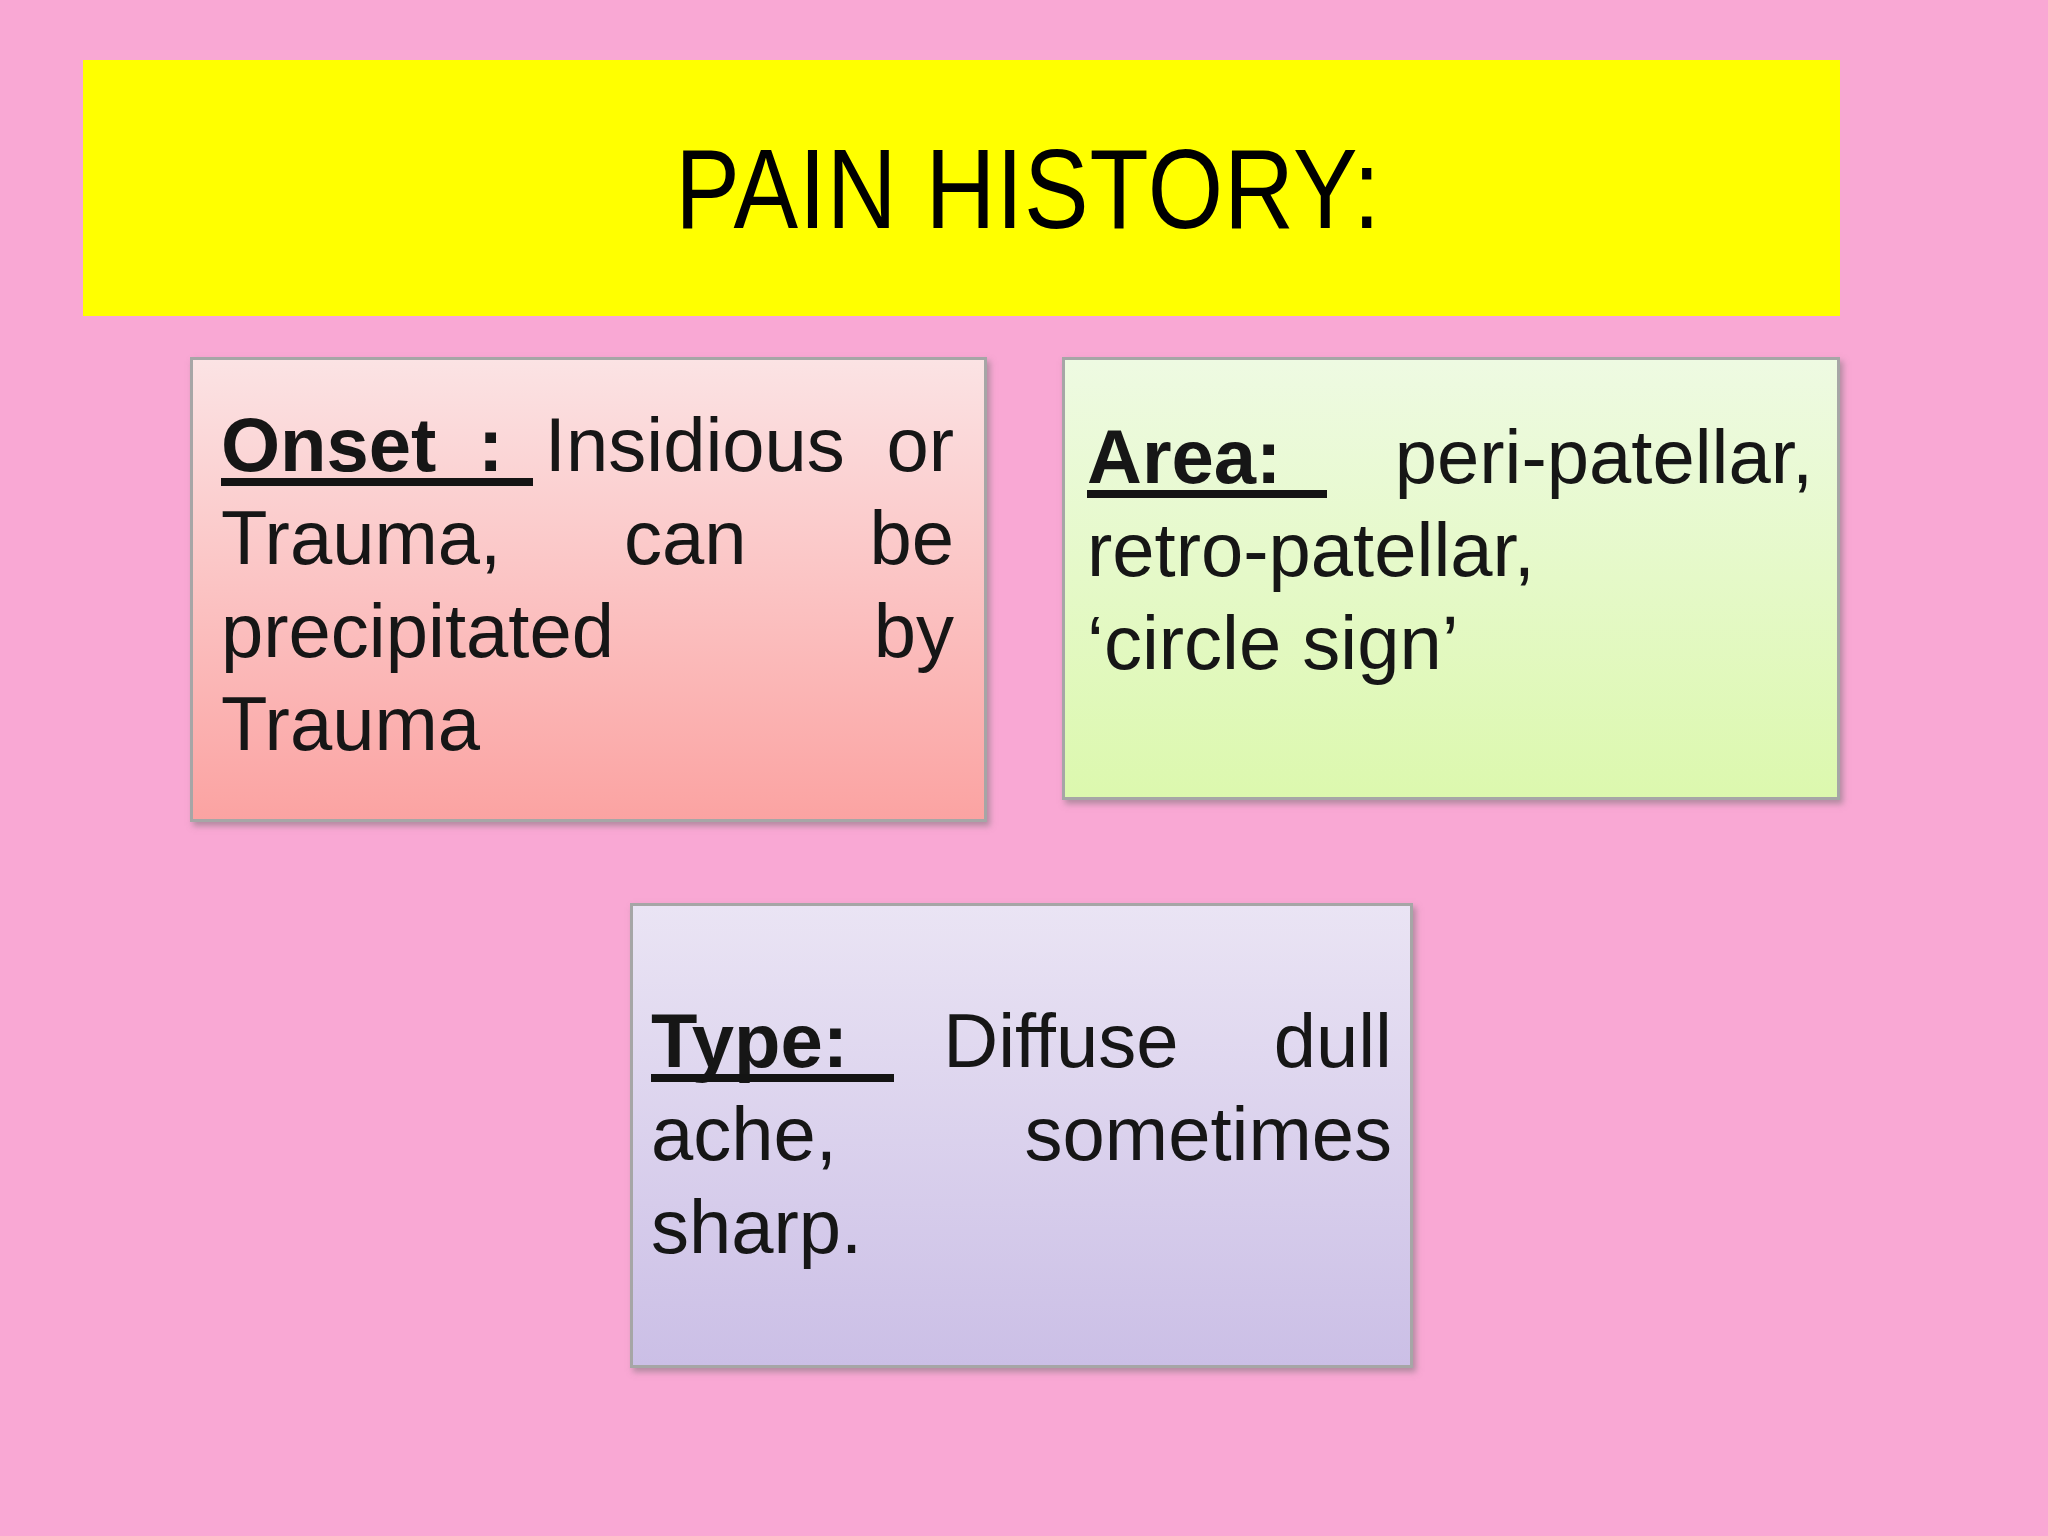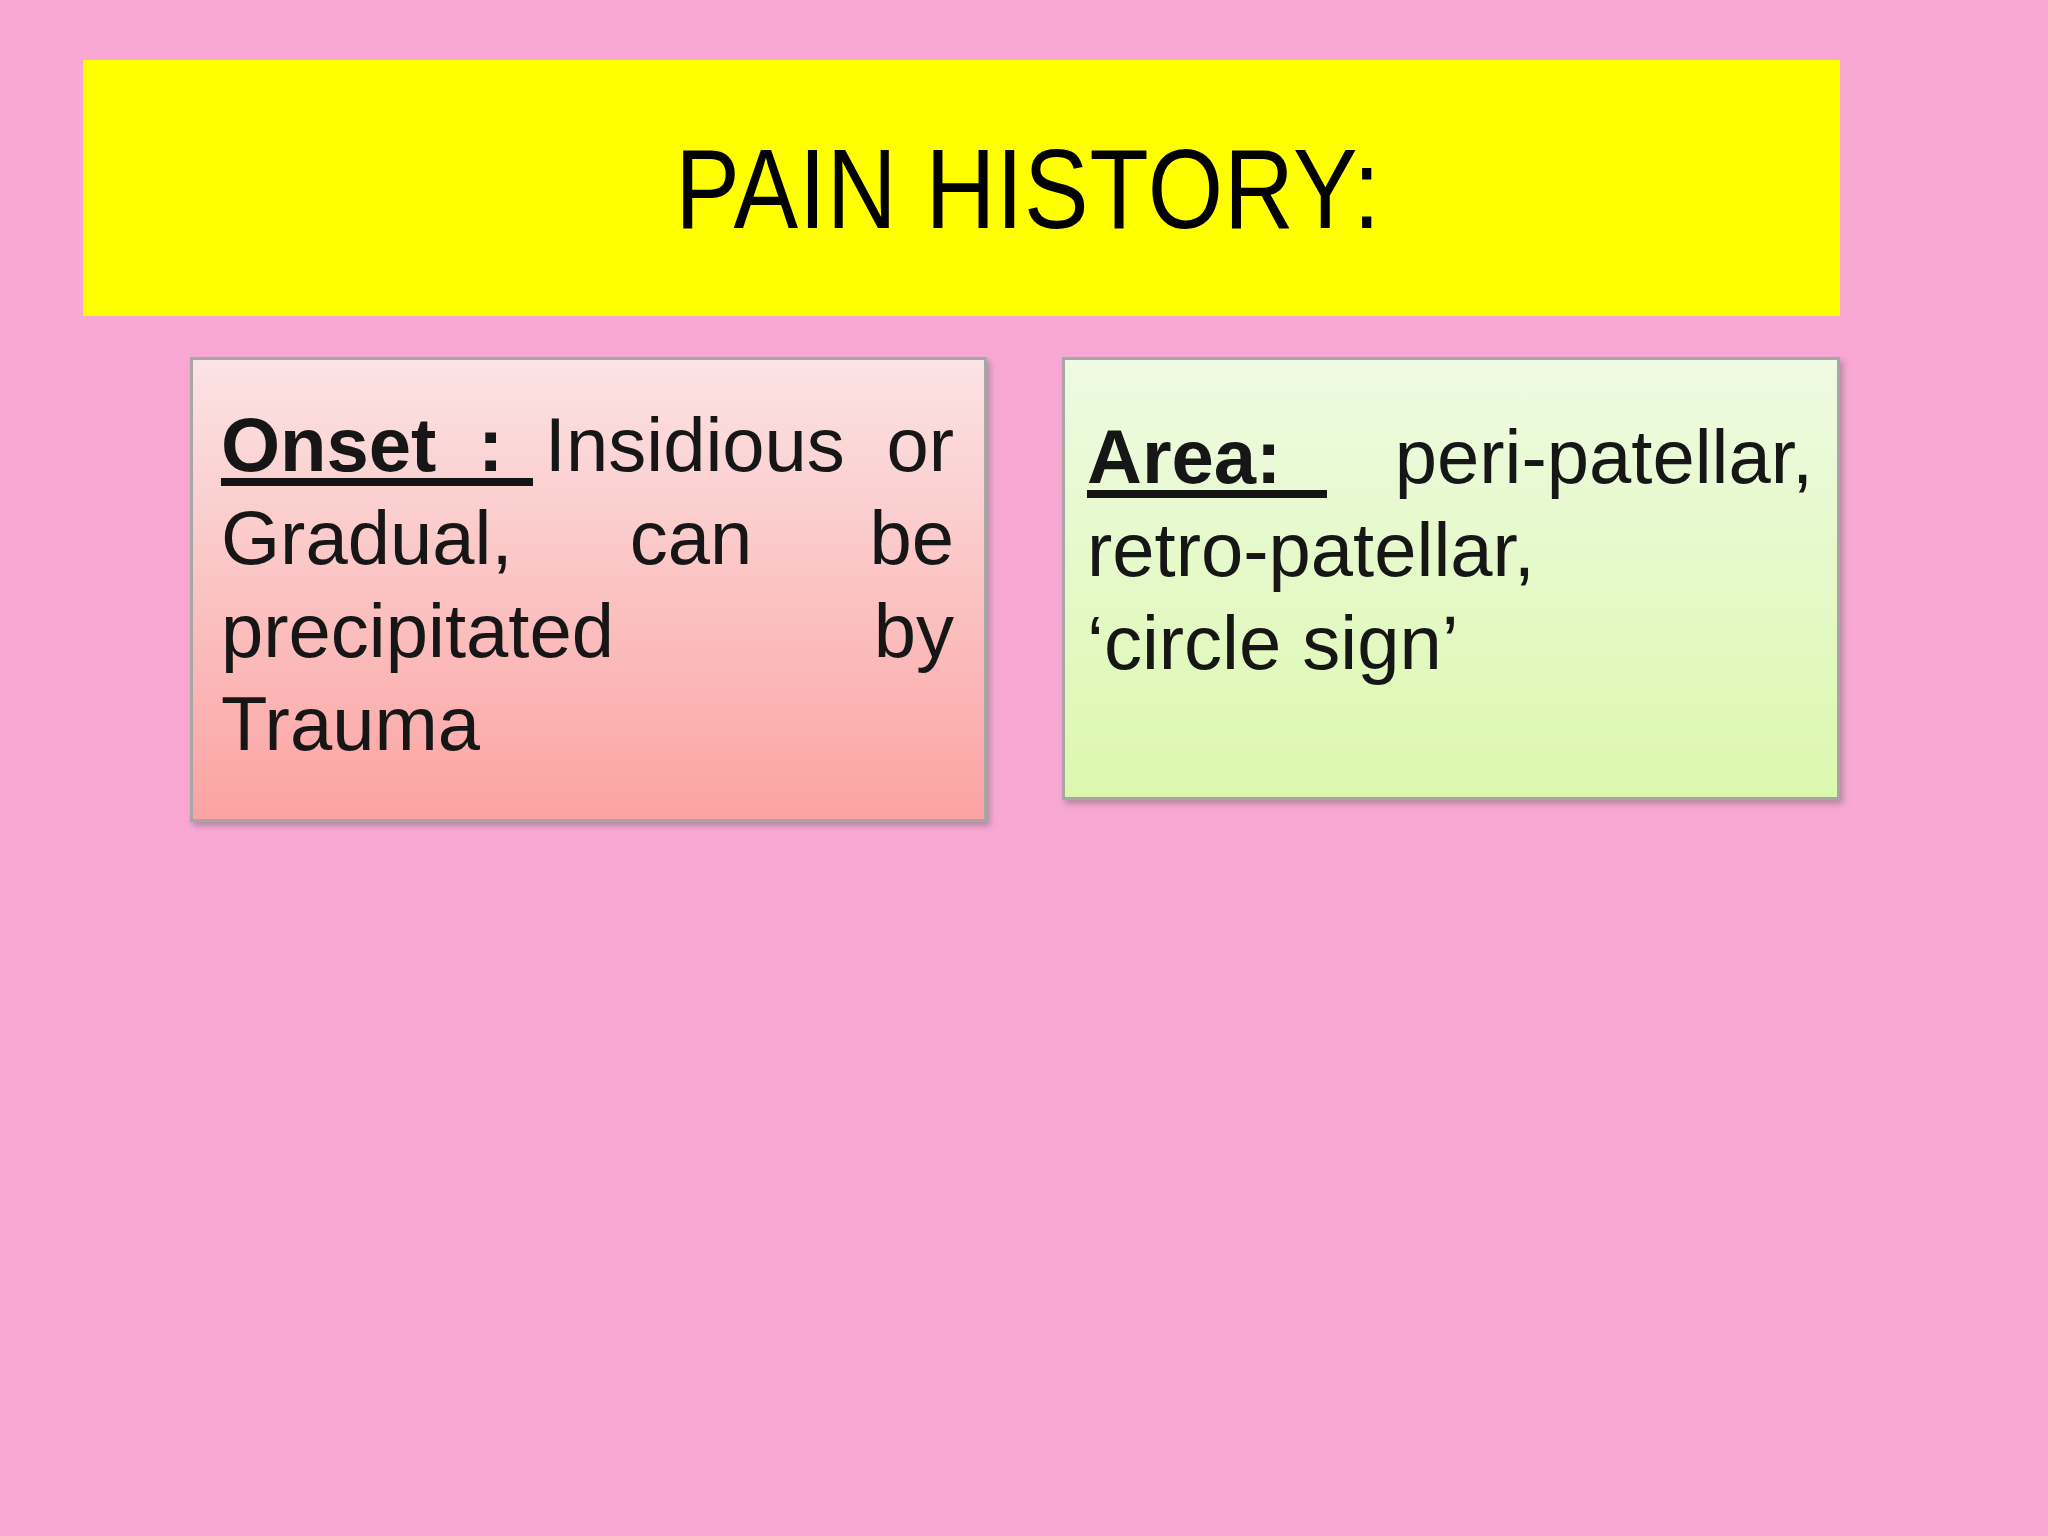--- a/index.html
+++ b/index.html
@@ -83,28 +83,35 @@
 
 <div id="slide">
 
   <header class="banner" style="background: rgb(255, 255, 0);">
     <h1 style="color: rgb(0, 0, 0);">PAIN HISTORY:</h1>
   </header>
 
   <section class="box onset" style="background: linear-gradient(rgb(251, 227, 228), rgb(251, 163, 162)); border-color: rgb(166, 166, 166);">
     <div class="txt">
       <div class="line j"><span class="label ext-a">Onset :</span><span> Insidious or</span></div>
-      <div class="line j">Gradual, can be</div>
+      <div class="line j">Trauma, can be</div>
       <div class="line j">precipitated by</div>
       <div class="line">Trauma</div>
     </div>
   </section>
 
   <section class="box area" style="background: linear-gradient(rgb(238, 250, 226), rgb(220, 248, 174)); border-color: rgb(166, 166, 166);">
     <div class="txt">
       <div class="line j"><span class="label ext-b">Area:</span><span> peri-patellar,</span></div>
       <div class="line">retro-patellar,</div>
       <div class="line">‘circle sign’</div>
     </div>
   </section>
 
+  <section class="box type" style="background: linear-gradient(rgb(234, 228, 244), rgb(203, 191, 230)); border-color: rgb(166, 166, 166);">
+    <div class="txt">
+      <div class="line j"><span class="label ext-b">Type:</span><span> Diffuse dull</span></div>
+      <div class="line j">ache, sometimes</div>
+      <div class="line">sharp.</div>
+    </div>
+  </section>
 
 </div>
 
 </body></html>

